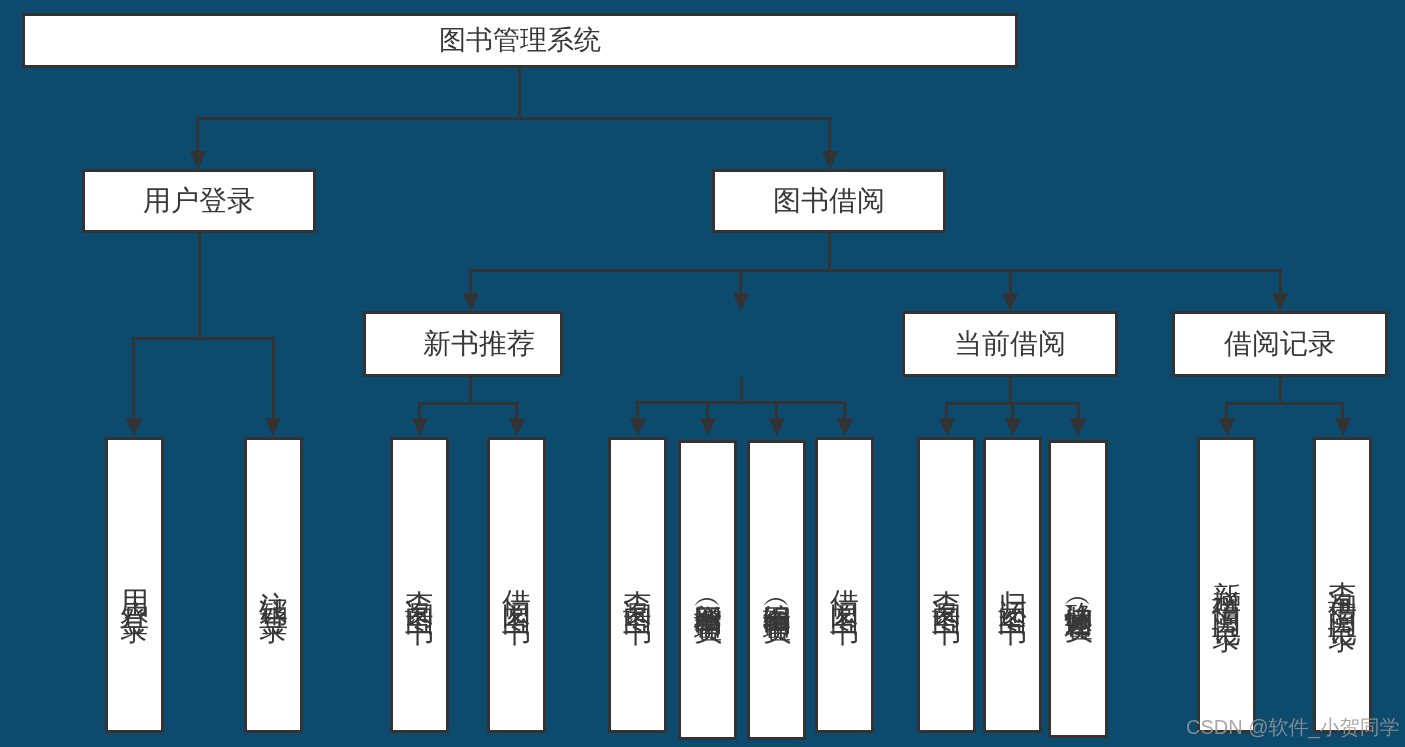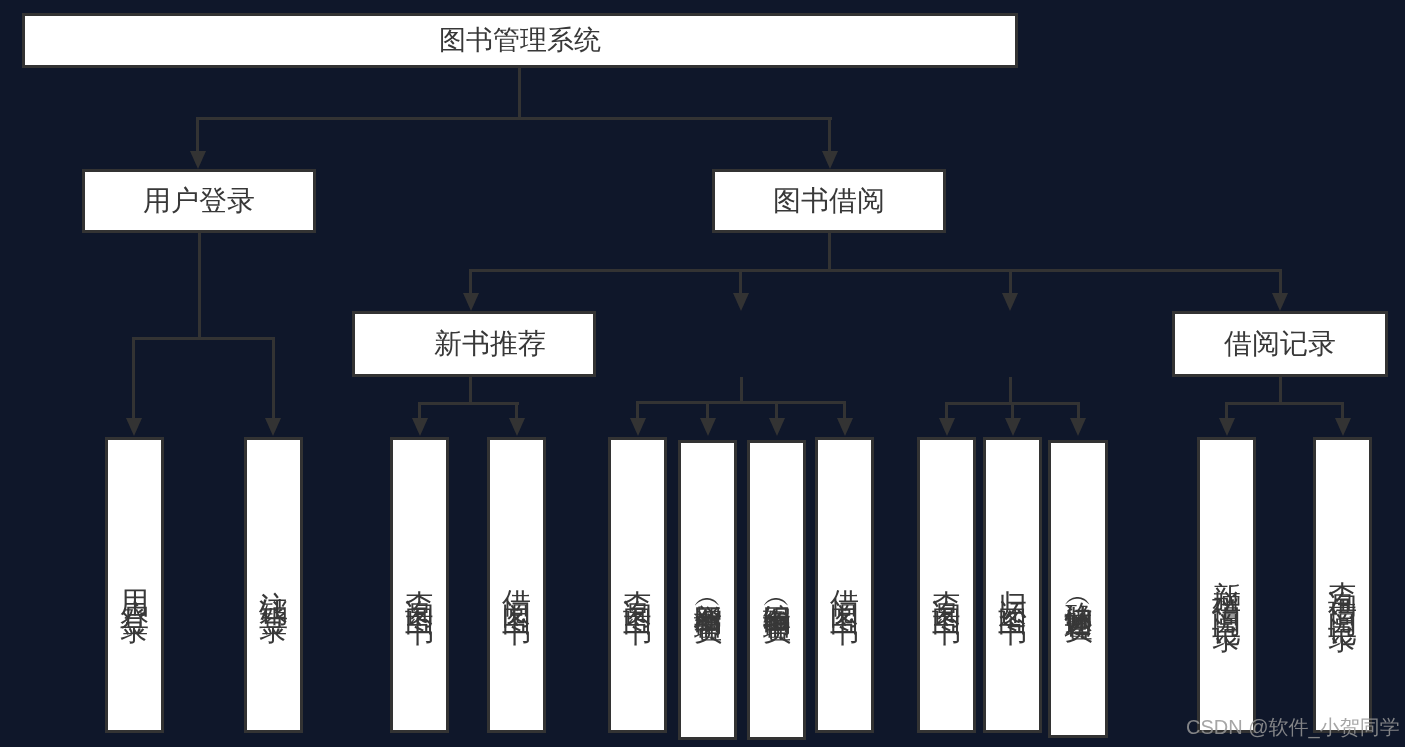--- a/index.html
+++ b/index.html
@@ -1,19 +1,19 @@
 <!DOCTYPE html>
 <html><head>
 <meta charset="utf-8">
 <title>图书管理系统</title>
 <style>
   html,body { margin:0; padding:0; background:#ffffff; }
   .canvas {
     position:relative; width:1405px; height:747px; overflow:hidden;
-    background:#0f172a;
+    background:#0c4a6e;
     font-family:"Liberation Sans","DejaVu Sans",sans-serif;
   }
   .box {
     position:absolute; box-sizing:border-box;
     border:3px solid #333333; background:#ffffff;
     display:flex; align-items:center; justify-content:center;
   }
   .box span { color:#383838; line-height:1; white-space:nowrap; }
   .hbox span { font-size:28px; }
   .root span { font-size:27px; }
@@ -42,22 +42,25 @@
     <span>图书管理系统</span>
   </div>
 
   <div class="box hbox" style="left:82px;top:169px;width:234px;height:64px;">
     <span>用户登录</span>
   </div>
   <div class="box hbox" style="left:712px;top:169px;width:234px;height:64px;">
     <span>图书借阅</span>
   </div>
 
-  <div class="box hbox" style="left:352px;top:311px;width:244px;height:66px;padding-left:32px;">
+  <div class="box hbox" style="left:363px;top:311px;width:200px;height:66px;padding-left:32px;">
     <span>新书推荐</span>
+  </div>
+  <div class="box hbox" style="left:902px;top:311px;width:216px;height:66px;">
+    <span>当前借阅</span>
   </div>
   <div class="box hbox" style="left:1172px;top:311px;width:216px;height:66px;">
     <span>借阅记录</span>
   </div>
 
   <div class="box leaf" style="left:105px;top:437px;width:59px;height:296px;">
     <span>用户登录</span>
   </div>
   <div class="box leaf" style="left:244px;top:437px;width:59px;height:296px;">
     <span>注销登录</span>

